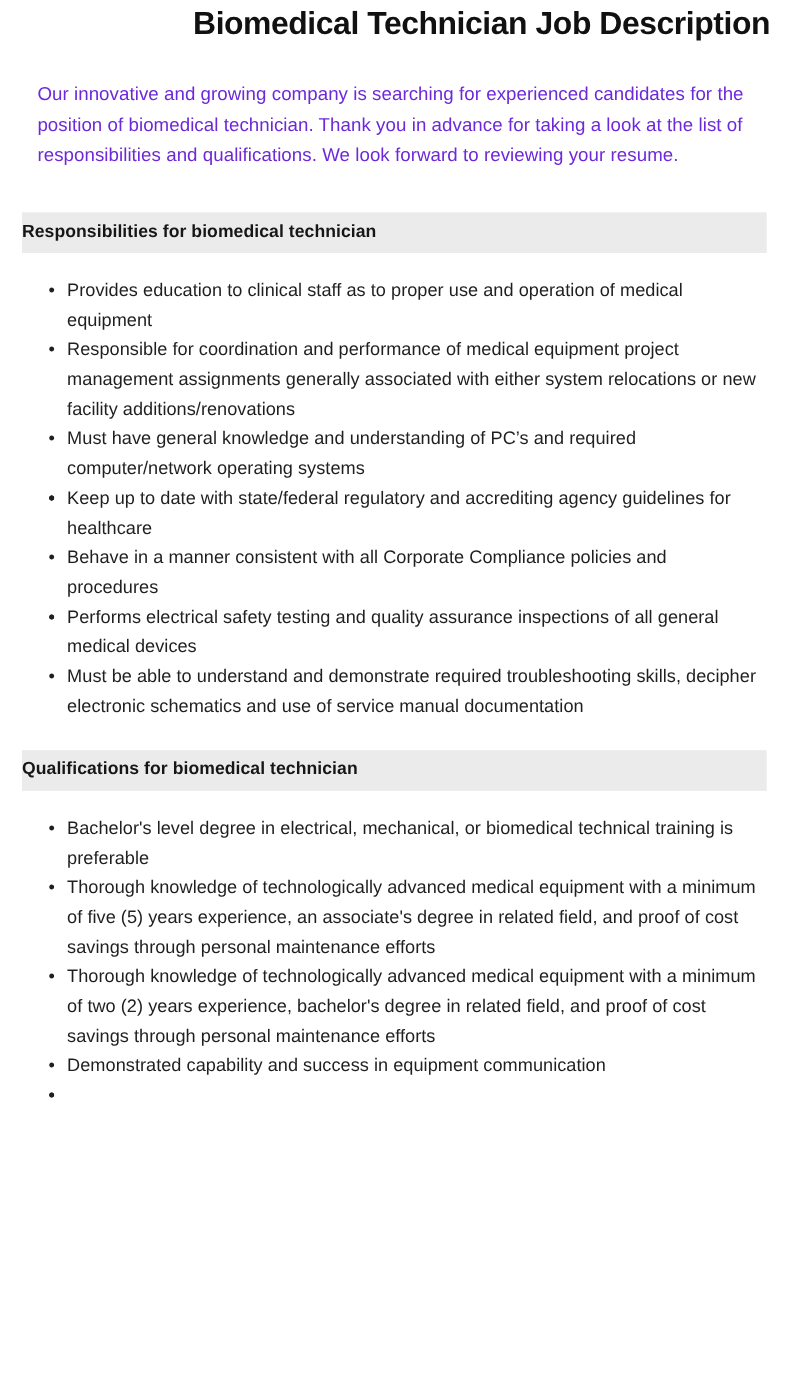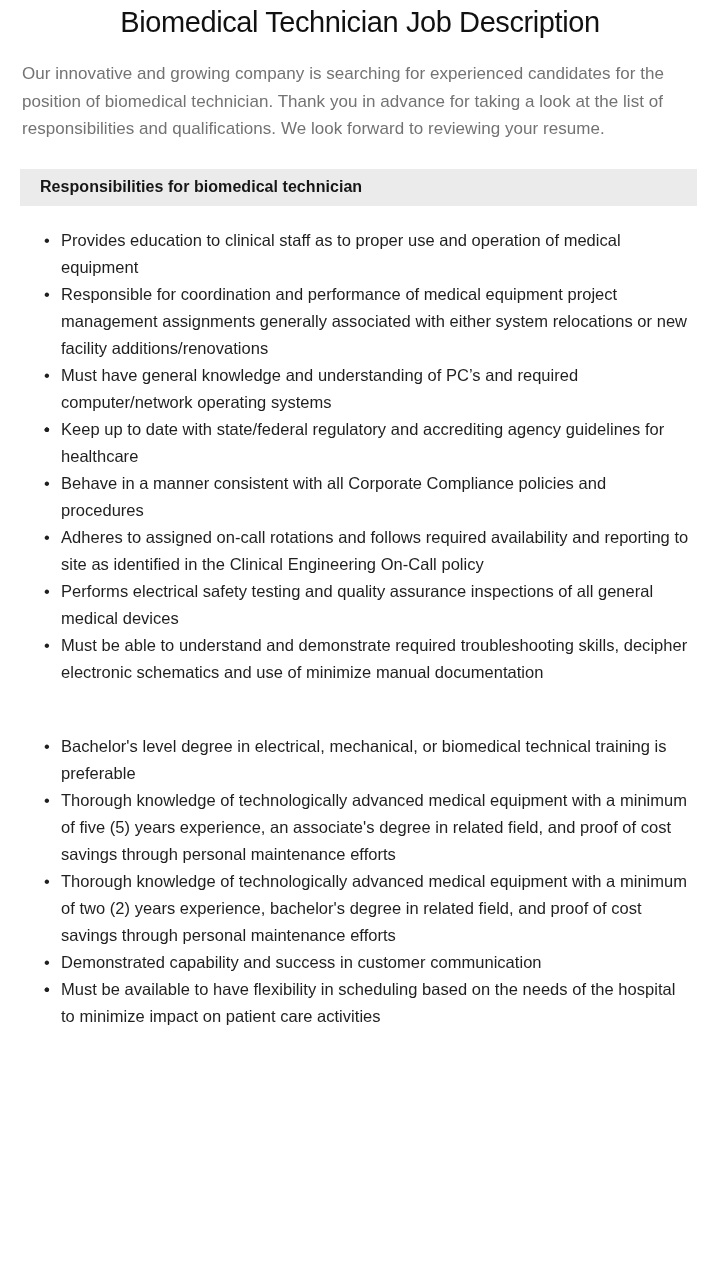--- a/index.html
+++ b/index.html
@@ -18,36 +18,36 @@
   .page {
     width: 720px;
     box-sizing: border-box;
     padding: 0;
     position: relative;
   }
 
   
   .doc-title {
     font-size: 29px;
-    font-weight: normal;
+    font-weight: bold;
     line-height: 34px;
     letter-spacing: -0.4px;
-    text-align: center;
+    text-align: right;
     color: #111111;
     margin: 0;
     padding: 5px 20px 0 20px;
     box-sizing: border-box;
   }
 
   
   .intro {
     font-size: 17px;
     line-height: 27.5px;
-    color: #737373;
-    margin: 0;
+    color: #6d28d9;
+    margin: 12px;
     padding: 21px 28px 0 22px;
     box-sizing: border-box;
     letter-spacing: 0.05px;
   }
 
   
   .section {
     margin: 0;
     padding: 0;
   }
@@ -60,21 +60,20 @@
     margin: 0 23px 0 20px;
     height: 37px;
     display: flex;
     align-items: center;
     box-sizing: border-box;
   }
   .section-header-label {
     font-size: 16px;
     font-weight: bold;
     color: #161616;
-    padding-left: 20px;
     letter-spacing: 0.05px;
   }
 
   
   ul.bullets {
     list-style: none;
     margin: 0;
     padding: 0;
   }
   ul.bullets.first-list {
@@ -138,58 +137,59 @@
       <li>
         <span class="dot">•</span>
         <span>Keep up to date with state/federal regulatory and accrediting agency guidelines for healthcare</span>
       </li>
       <li>
         <span class="dot">•</span>
         <span>Behave in a manner consistent with all Corporate Compliance policies and procedures</span>
       </li>
       <li>
         <span class="dot">•</span>
-        <span>Adheres to assigned on-call rotations and follows required availability and reporting to site as identified in the Clinical Engineering On-Call policy</span>
       </li>
       <li>
         <span class="dot">•</span>
         <span>Performs electrical safety testing and quality assurance inspections of all general medical devices</span>
       </li>
       <li>
         <span class="dot">•</span>
-        <span>Must be able to understand and demonstrate required troubleshooting skills, decipher electronic schematics and use of minimize manual documentation</span>
+        <span>Must be able to understand and demonstrate required troubleshooting skills, decipher electronic schematics and use of service manual documentation</span>
       </li>
     </ul>
   </section>
 
   <div class="section-gap"></div>
 
   <section class="section">
+    <div class="section-header">
+      <span class="section-header-label">Qualifications for biomedical technician</span>
+    </div>
     <ul class="bullets first-list">
       <li>
         <span class="dot">•</span>
         <span>Bachelor's level degree in electrical, mechanical, or biomedical technical training is preferable</span>
       </li>
       <li>
         <span class="dot">•</span>
         <span>Thorough knowledge of technologically advanced medical equipment with a minimum of five (5) years experience, an associate's degree in related field, and proof of cost savings through personal maintenance efforts</span>
       </li>
       <li>
         <span class="dot">•</span>
         <span>Thorough knowledge of technologically advanced medical equipment with a minimum of two (2) years experience, bachelor's degree in related field, and proof of cost savings through personal maintenance efforts</span>
       </li>
       <li>
         <span class="dot">•</span>
-        <span>Demonstrated capability and success in customer communication</span>
+        <span>Demonstrated capability and success in equipment communication</span>
       </li>
       <li>
         <span class="dot">•</span>
       </li>
       <li>
         <span class="dot">•</span>
-        <span>Must be available to have flexibility in scheduling based on the needs of the hospital to minimize impact on patient care activities</span>
       </li>
     </ul>
   </section>
 
   <div class="tail-gap"></div>
 
 </div>
 
 </body></html>

